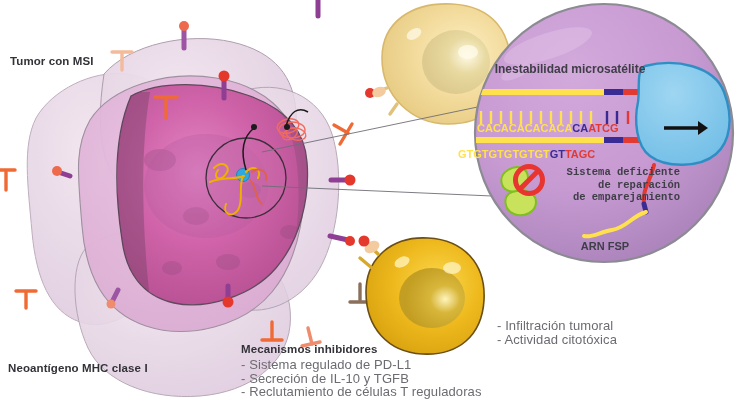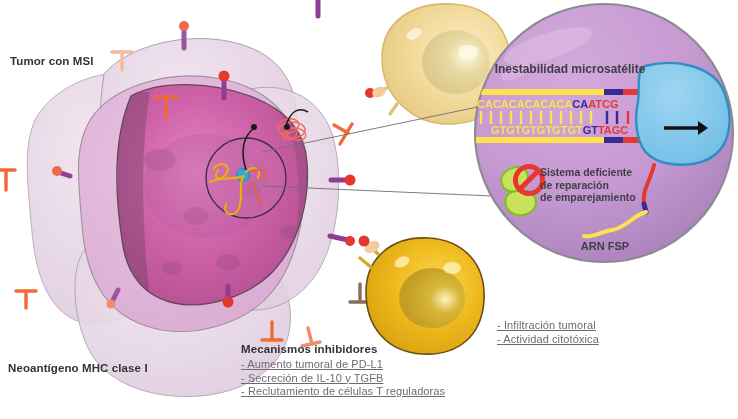--- a/index.html
+++ b/index.html
@@ -7,41 +7,41 @@
   #stage{position:relative;width:738px;height:298px;background:#fff;}
   svg#scene{position:absolute;left:0;top:0;width:738px;height:419px;display:block;}
 
   .cap-title{
     font-family:"Liberation Sans",sans-serif;
     font-weight:bold;font-size:11.5px;color:#333238;letter-spacing:.1px;
     white-space:nowrap;
   }
   .cap-line{
     font-family:"Liberation Sans",sans-serif;
-    font-size:11px;color:#6d6b72;letter-spacing:.1px;white-space:nowrap;line-height:13.5px;text-decoration:underline;
+    font-size:13px;color:#6d6b72;letter-spacing:.1px;white-space:nowrap;line-height:13.5px;
   }
   .caption{position:absolute;}
   .caption ul{list-style:none;margin:3px 0 0 0;padding:0;}
   .caption li{margin:0;padding:0;}
 
   #cap-tumor{left:10px;top:55px;}
   #cap-neo{left:8px;top:362px;}
   #cap-mech{left:241px;top:343px;}
   #cap-lymph{left:497px;top:316px;}
 
   .inset-label{
     position:absolute;font-family:"Liberation Sans",sans-serif;
     font-weight:bold;color:#3f3d47;white-space:nowrap;text-align:center;
   }
   #lbl-msi{left:470px;top:62px;width:200px;font-size:12px;}
   #lbl-arn{left:545px;top:240px;width:120px;font-size:11px;}
-  #lbl-mmr{left:540px;top:166px;width:140px;font-size:10.5px;line-height:12.5px;text-align:left;}
+  #lbl-mmr{left:540px;top:166px;width:140px;font-size:10.5px;line-height:12.5px;text-align:right;font-family:Liberation Mono, monospace;}
 
   .seq-row{position:absolute;font-family:"Liberation Sans",sans-serif;font-weight:bold;
-           font-size:11px;letter-spacing:0px;white-space:nowrap;}
+           font-size:11px;letter-spacing:0px;white-space:nowrap;margin-top:24px;}
   .seq-top{top:98px;}
   .seq-bot{top:124px;}
   .s-yellow{color:#ffe14d;}
   .s-blue{color:#3a2a93;}
   .s-red{color:#e23a32;}
 </style>
 </head>
 <body>
 
 <div id="stage">
@@ -318,21 +318,21 @@
   <div class="cap-title">Tumor con MSI</div>
 </div>
 
 <div class="caption" id="cap-neo">
   <div class="cap-title">Neoantígeno MHC clase I</div>
 </div>
 
 <div class="caption" id="cap-mech">
   <div class="cap-title">Mecanismos inhibidores</div>
   <ul>
-    <li class="cap-line">- Aumento tumoral de PD-L1</li>
+    <li class="cap-line">- Sistema regulado de PD-L1</li>
     <li class="cap-line">- Secreción de IL-10 y TGFB</li>
     <li class="cap-line">- Reclutamiento de células T reguladoras</li>
   </ul>
 </div>
 
 <div class="caption" id="cap-lymph">
   <ul>
     <li class="cap-line">- Infiltración tumoral</li>
     <li class="cap-line">- Actividad citotóxica</li>
   </ul>
@@ -343,17 +343,17 @@
 
 <div class="inset-label" id="lbl-mmr">
   <div>Sistema deficiente</div>
   <div>de reparación</div>
   <div>de emparejamiento</div>
 </div>
 
 <div class="seq-row seq-top" style="left:477px;">
   <span class="s-yellow">CACACACACACA</span><span class="s-blue">CA</span><span class="s-red">ATCG</span>
 </div>
-<div class="seq-row seq-bot" style="left:491px;">
+<div class="seq-row seq-bot" style="left:458px;">
   <span class="s-yellow">GTGTGTGTGTGT</span><span class="s-blue">GT</span><span class="s-red">TAGC</span>
 </div>
 
 </div>
 
 </body></html>

